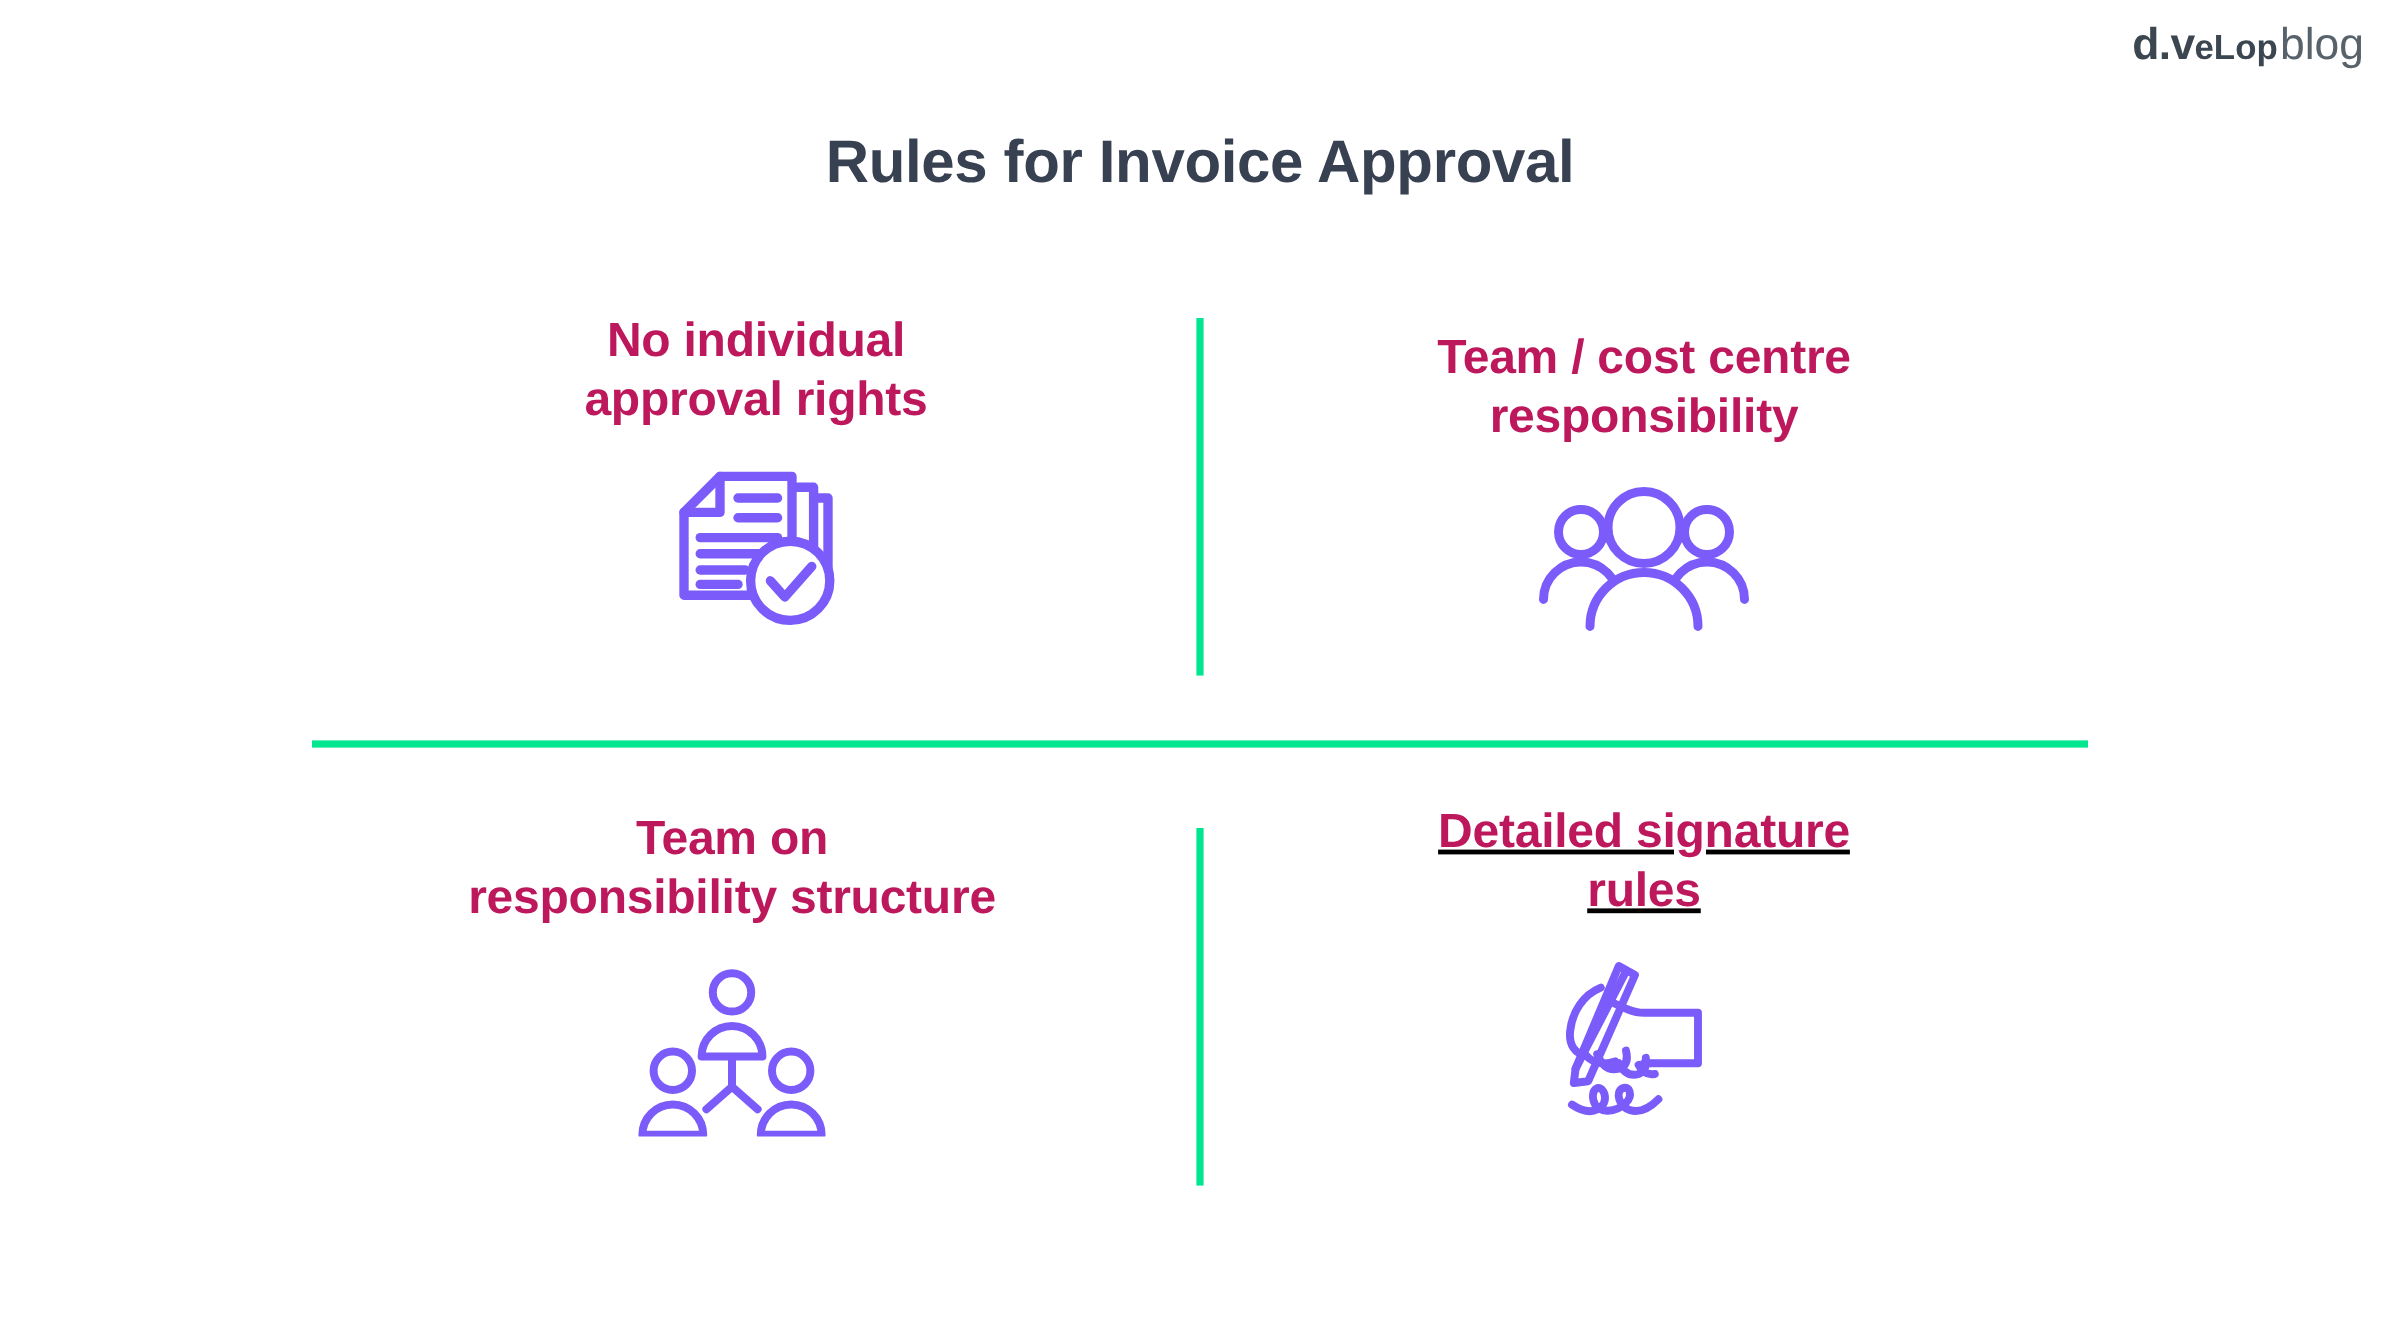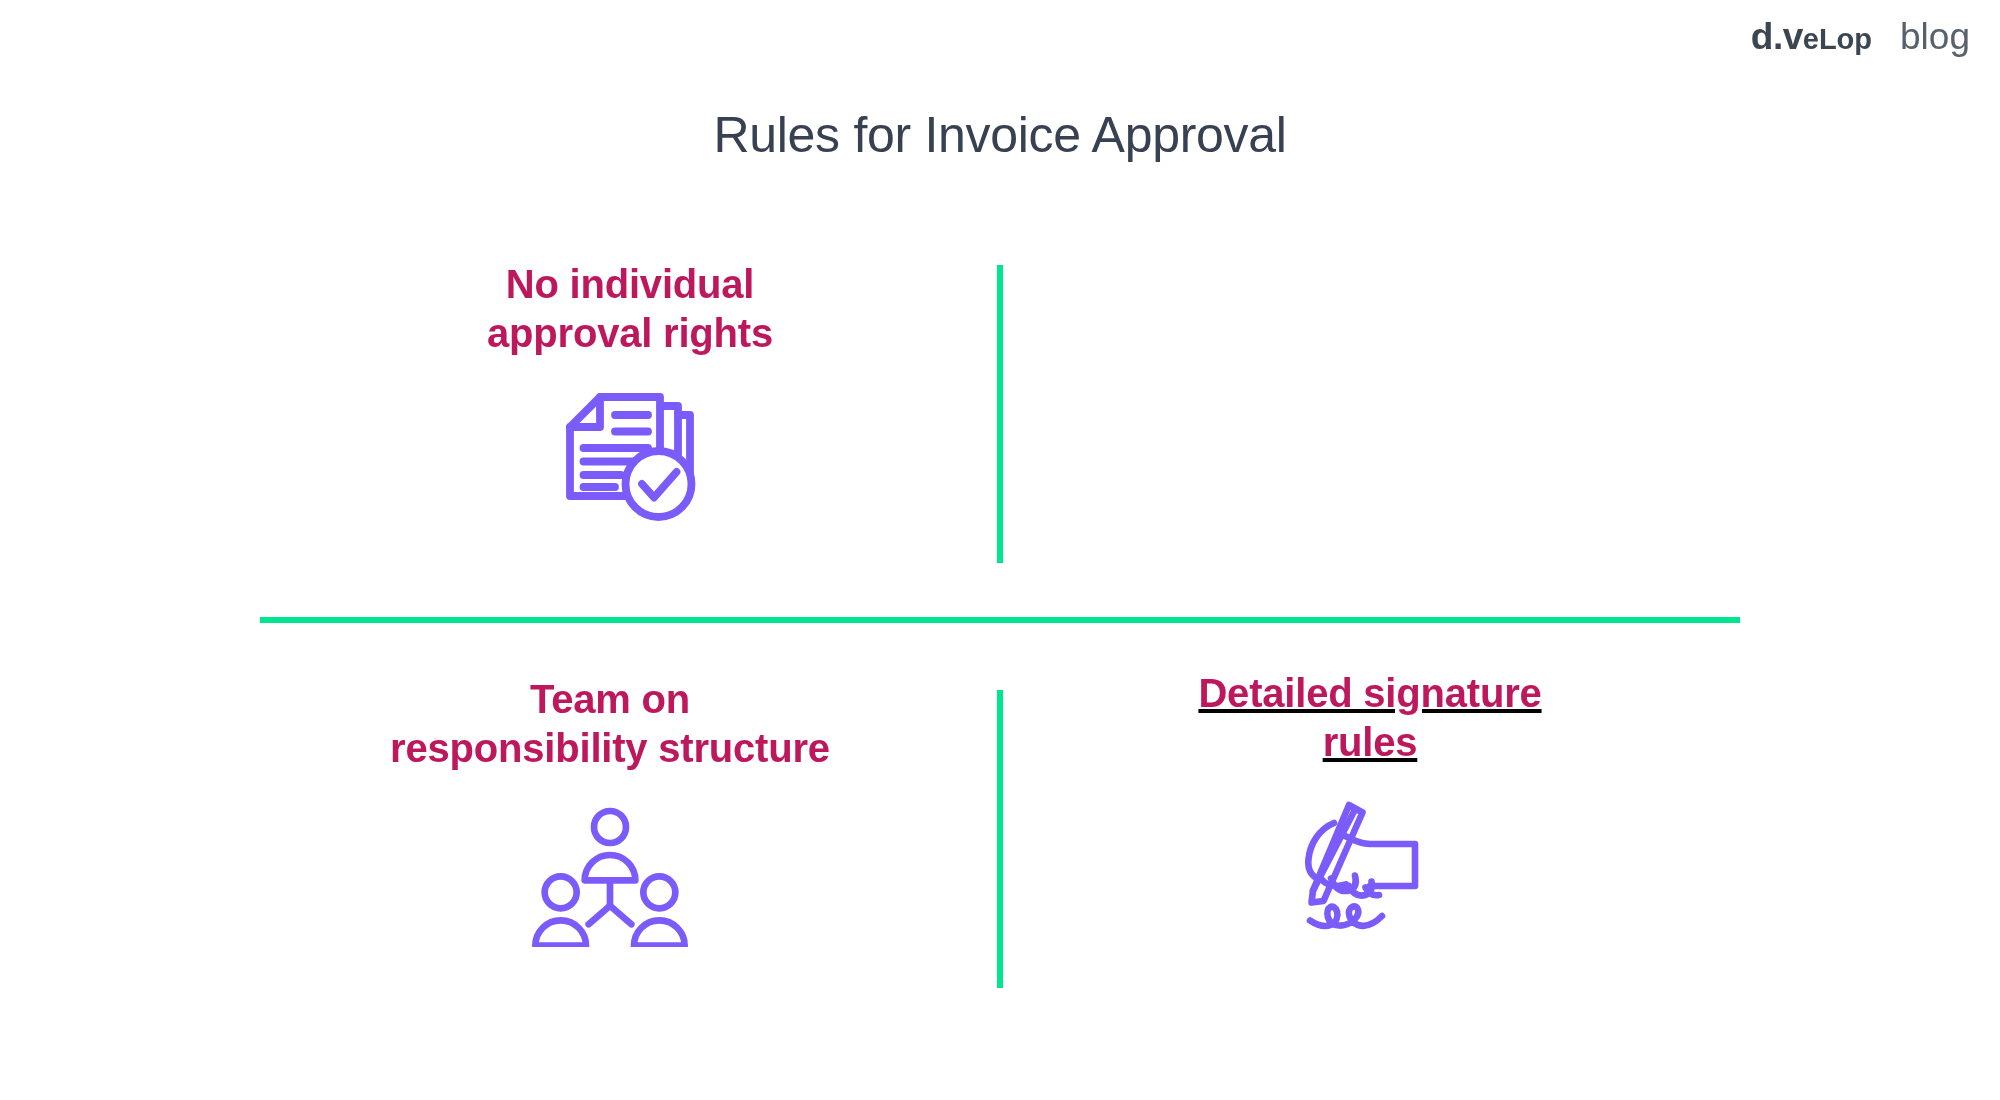--- a/index.html
+++ b/index.html
@@ -16,21 +16,21 @@
     -webkit-font-smoothing: antialiased;
   }
 
   
   .logo {
     position: absolute;
     top: 18px;
     right: 30px;
     display: flex;
     align-items: baseline;
-    gap: 28px;
+    gap: 2px;
     line-height: 1;
   }
   .logo-main {
     font-size: 37px;
     font-weight: 700;
     color: #3b4650;
     letter-spacing: -0.5px;
   }
   .logo-main .sc {
     font-size: 29px;
@@ -45,21 +45,21 @@
   }
 
   
   .page-title {
     position: absolute;
     top: 106px;
     left: 0;
     width: 2000px;
     text-align: center;
     font-size: 50px;
-    font-weight: 400;
+    font-weight: 700;
     color: #374151;
     letter-spacing: -0.3px;
   }
 
   
   .grid {
     position: absolute;
     top: 250px;
     left: 0;
     width: 2000px;
@@ -150,20 +150,39 @@
         <path d="M19 53 H56"></path>
         <path d="M19 62 H44"></path>
         <path d="M19 70 H40"></path>
 
         <circle cx="69" cy="68" r="22" fill="#ffffff"></circle>
         <path d="M58 68 l8 9 l15 -17"></path>
       </svg>
     </div>
   </div>
 
+  <div class="quadrant q-tr">
+    <div class="q-heading">
+      <div>Team / cost centre</div>
+      <div>responsibility</div>
+    </div>
+    <div class="q-icon">
+      <svg width="188" height="125" viewBox="0 0 150 100" fill="none" stroke="#7b5cfa" stroke-width="6" stroke-linecap="round" stroke-linejoin="round">
+
+        <circle cx="33" cy="33" r="15"></circle>
+        <path d="M8 78 a25 25 0 0 1 50 0"></path>
+
+        <circle cx="117" cy="33" r="15"></circle>
+        <path d="M92 78 a25 25 0 0 1 50 0"></path>
+
+        <circle cx="75" cy="30" r="24" fill="#ffffff"></circle>
+        <path d="M39 96 a36 36 0 0 1 72 0" fill="#ffffff"></path>
+      </svg>
+    </div>
+  </div>
 
   <div class="quadrant q-bl">
     <div class="q-heading">
       <div>Team on</div>
       <div>responsibility structure</div>
     </div>
     <div class="q-icon">
       <svg width="160" height="140" viewBox="0 0 120 105" fill="none" stroke="#7b5cfa" stroke-width="5" stroke-linecap="round" stroke-linejoin="round">
 
         <path d="M60 56 V74"></path>

